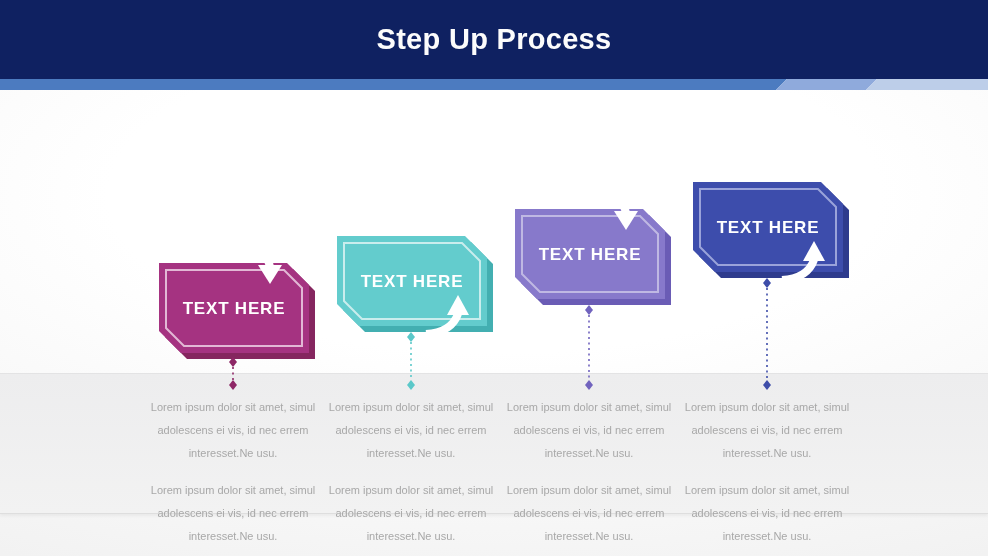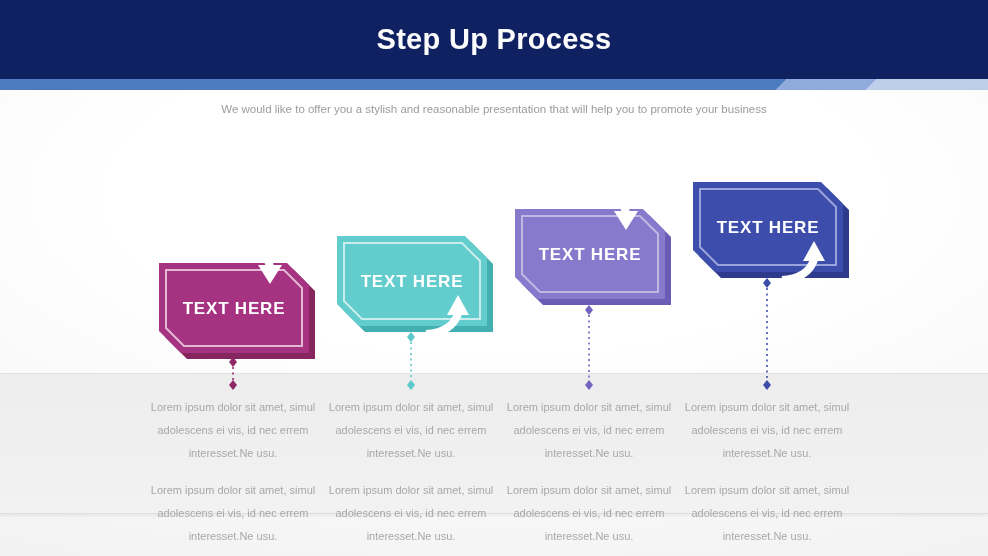--- a/index.html
+++ b/index.html
@@ -47,21 +47,20 @@
   <div class="header" style="background:#0F2161;">
     <h1 class="title">Step Up Process</h1>
   </div>
 
   <svg class="stripe" width="988" height="11">
     <polygon points="0,0 787,0 776,11 0,11" fill="#4C7BC0"></polygon>
     <polygon points="787,0 877,0 866,11 776,11" fill="#8FAADC"></polygon>
     <polygon points="877,0 988,0 988,11 866,11" fill="#BDCEE9"></polygon>
   </svg>
 
-  <div class="subtitle">We would like to offer you a stylish and reasonable presentation that will help you to promote your business</div>
 
   <div class="band"></div>
 
   <div class="step" style="left:158px; top:263px;">
     <svg width="158" height="98">
       <path d="M1,0 H129 L151,22 V90 H23 L1,68 Z" transform="translate(6,6)" fill="#85265F"></path>
       <path d="M1,0 H129 L151,22 V90 H23 L1,68 Z" fill="#A53381"></path>
       <path d="M8,7 H126 L144,25 V83 H26 L8,65 Z" fill="none" stroke-width="2" stroke="#E2B8D5"></path>
       <g>
         <path d="M88,-12 C102,-16 110,-6 112,4" fill="none" stroke="#ffffff" stroke-width="8"></path>

